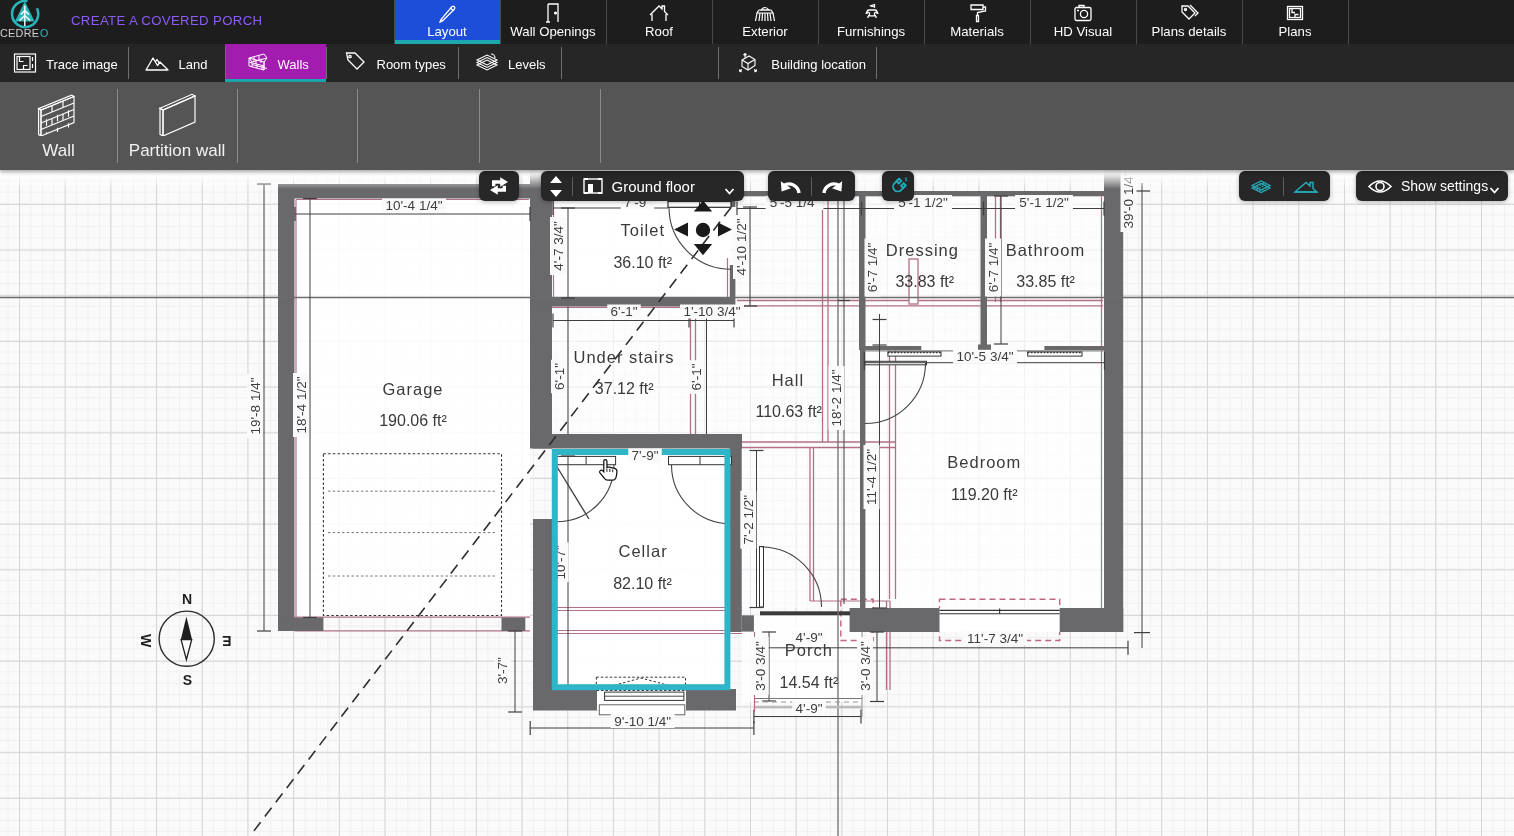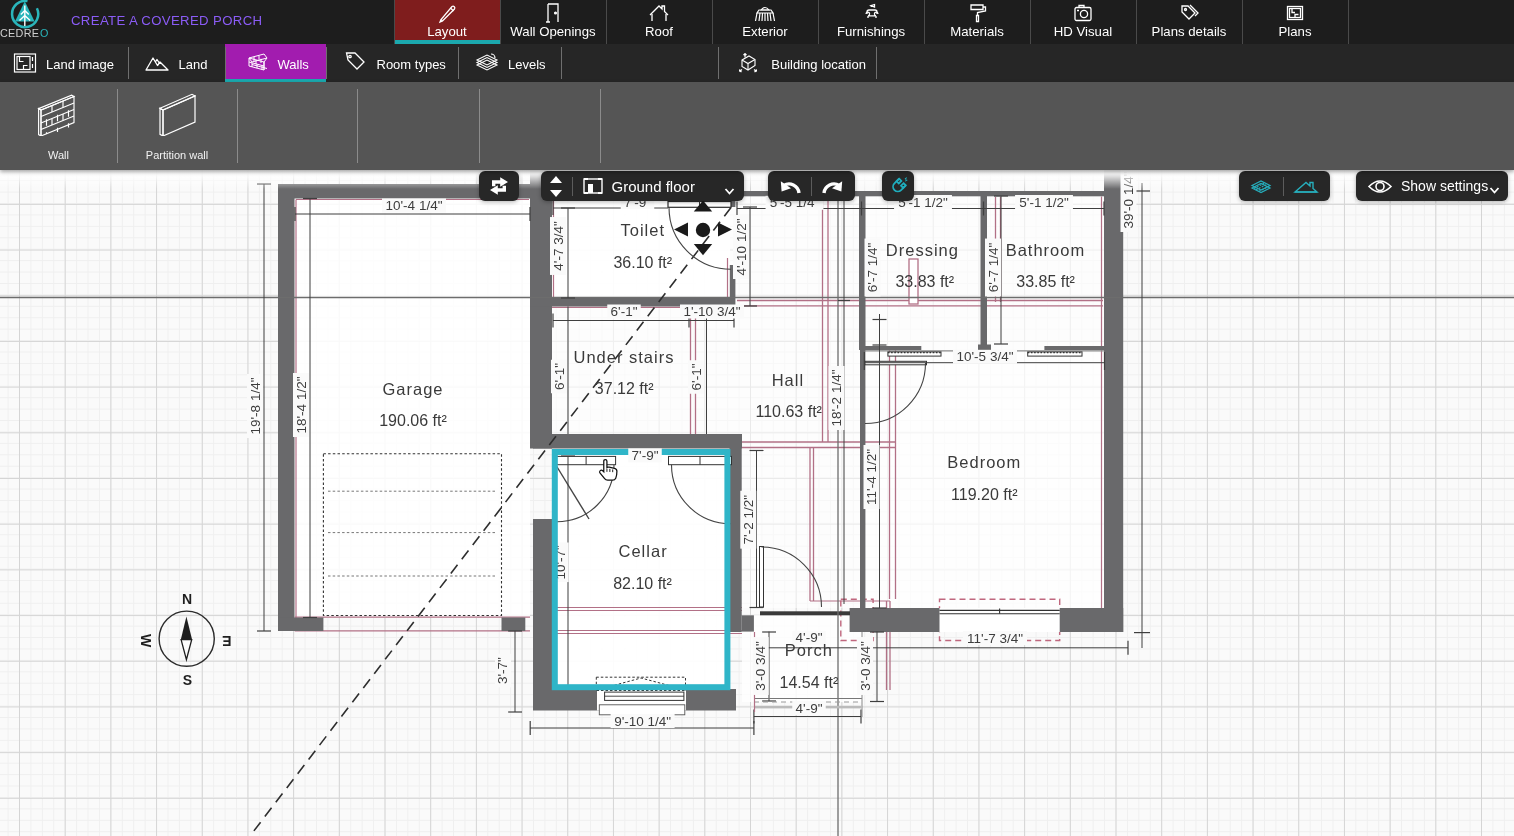--- a/index.html
+++ b/index.html
@@ -2,34 +2,34 @@
 <html><head><meta charset="utf-8"><title>Cedreo</title><style>
 *{margin:0;padding:0;box-sizing:border-box}
 html,body{width:1514px;height:836px;overflow:hidden;font-family:"Liberation Sans",sans-serif;background:#fafafa}
 
 #row1{position:absolute;left:0;top:0;width:1514px;height:44px;background:#1d1d1d;z-index:30}
 #logo{position:absolute;left:0;top:0;width:56px;height:44px}
 #title{position:absolute;left:71px;top:12.5px;color:#8b5cf6;font-size:13.2px;letter-spacing:.35px}
 .tab{position:absolute;top:0;height:44px;width:106px;color:#fff;text-align:center}
 .tab .tl{position:absolute;left:0;right:0;bottom:5px;font-size:13.2px}
 .tab .ti{position:absolute;left:0;right:0;top:1px;height:22px}
-.tab.act{background:#7f1d1d}
+.tab.act{background:#1d4ed8}
 .tab.act:after{content:"";position:absolute;left:0;right:0;bottom:0;height:4px;background:#1ba9ae}
 .tsep{position:absolute;top:0px;width:1px;height:44px;background:#4a4a4a}
 
 #row2{position:absolute;left:0;top:44px;width:1514px;height:38px;background:#262626;z-index:30}
 .m2{position:absolute;top:0;height:38px;color:#fff;font-size:13px}
 .m2 .mi{position:absolute;top:8px}
 .m2 .mt{position:absolute;top:12.5px;white-space:nowrap}
 .m2.act{background:#a21caf}
 .m2.act:after{content:"";position:absolute;left:0;right:0;bottom:0;height:3px;background:#1ba9ae}
 .msep{position:absolute;top:3px;width:1px;height:32px;background:#6f6f6f}
 
 #row3{position:absolute;left:0;top:82px;width:1514px;height:88px;background:#555;z-index:30;box-shadow:0 2px 4px rgba(0,0,0,.35)}
-.t3{position:absolute;top:0;height:88px;color:#f2f2f2;font-size:11px;text-align:center}
+.t3{position:absolute;top:0;height:88px;color:#f2f2f2;font-size:17px;text-align:center}
 .t3 .t3i{position:absolute;left:0;right:0;top:10px;height:50px}
 .t3 .t3t{position:absolute;left:0;right:0;bottom:9px}
 .t3sep{position:absolute;top:7px;width:1px;height:74px;background:#8b8b8b}
 
 #canvas{position:absolute;left:0;top:170px;width:1514px;height:666px;overflow:hidden;
 background-color:#fafafa;
 background-image:
  linear-gradient(to right,#d5d5d5 1px,transparent 1px),
  linear-gradient(to bottom,#d5d5d5 1px,transparent 1px),
  linear-gradient(to right,#efefef 1px,transparent 1px),
@@ -158,21 +158,21 @@
   </div>
 <div id="row2">
     <div class="m2" style="left:0px;width:127.5px">
       <div class="mi" style="left:12.5px;top:8px"><svg width="25" height="22" viewBox="0 0 25 22" style="">
           <g fill="none" stroke="#fff" stroke-width="1.2">
             <rect x="1.5" y="2" width="21" height="18"></rect>
             <rect x="4" y="4.5" width="13" height="13"></rect>
             <path d="M6.5 4.5 v5 h4 M10.5 17.5 v-4 h4 M19.5 5 v4 M19.5 12 v4"></path>
           </g>
         </svg></div>
-      <div class="mt" style="left:46px">Land image</div>
+      <div class="mt" style="left:46px">Trace image</div>
     </div>
     <div class="m2" style="left:127.5px;width:97px">
       <div class="mi" style="left:16.5px;top:8px"><svg width="25" height="21" viewBox="0 0 25 21" style="">
           <g fill="none" stroke="#fff" stroke-width="1.3" stroke-linejoin="round">
             <path d="M2 18 L9 6 L13.5 13.5 L16 10 L24 18 Z"></path>
             <path d="M11.2 10.2 L13 7.5 L15.3 11"></path>
           </g>
         </svg></div>
       <div class="mt" style="left:51px">Land</div>
     </div>

